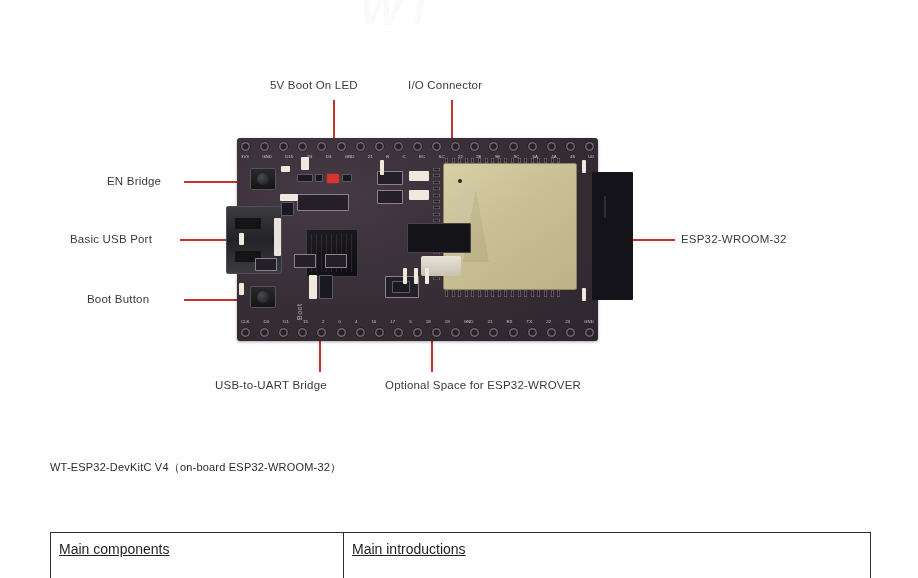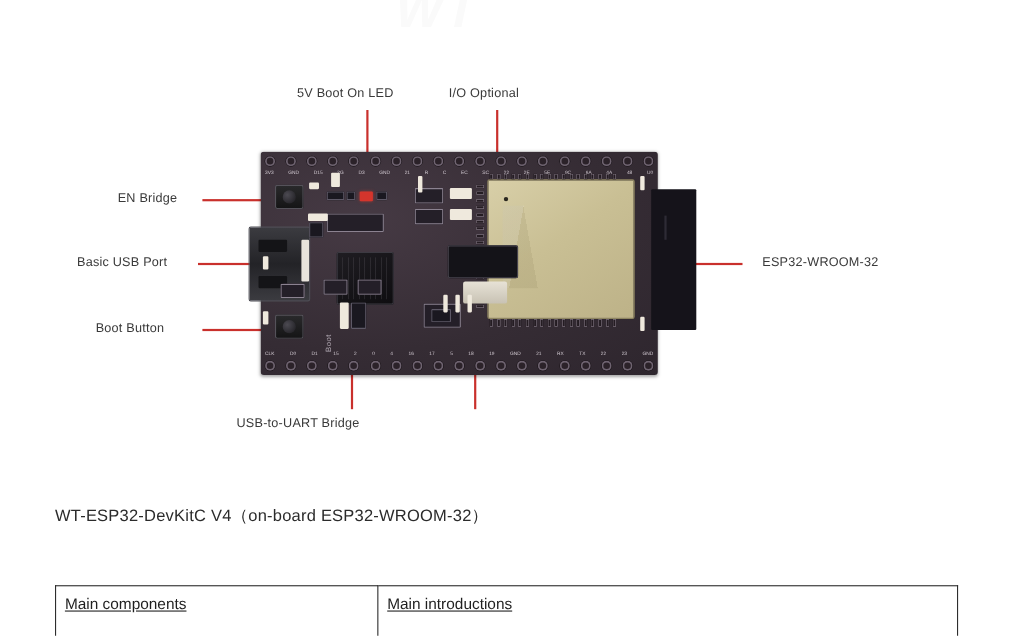--- a/index.html
+++ b/index.html
@@ -310,21 +310,21 @@
     background: #241f28;
     box-shadow: inset 0 0 0 1px #8b8290;
     border-radius: 1px;
   }
 
   
   #caption {
     position: absolute;
     left: 50px;
     top: 460px;
-    font-size: 15px;
+    font-size: 11px;
     color: #2b2b2b;
     letter-spacing: .2px;
     font-family: "Liberation Sans", sans-serif;
   }
   #spec-table {
     position: absolute;
     left: 50px;
     top: 532px;
     width: 820px;
     border-collapse: collapse;
@@ -345,26 +345,27 @@
   #spec-table col.c2 { width: 527px; }
 </style>
 </head>
 <body>
 
 <div id="watermark">WT</div>
 
 <div id="figure">
 
   <div class="callout-label" style="left:270px; top:79px;">5V Boot On LED</div>
-  <div class="callout-label" style="left:408px; top:79px;">I/O Optional</div>
+  <div class="callout-label" style="left:408px; top:79px;">I/O Connector</div>
   <div class="callout-label" style="left:107px; top:175px;">EN Bridge</div>
   <div class="callout-label" style="left:70px; top:233px;">Basic USB Port</div>
   <div class="callout-label" style="left:87px; top:293px;text-align:right;">Boot Button</div>
-  <div class="callout-label" style="left:681px; top:233px;margin-left:12px;">ESP32-WROOM-32</div>
+  <div class="callout-label" style="left:681px; top:233px;">ESP32-WROOM-32</div>
   <div class="callout-label" style="left:215px; top:379px;">USB-to-UART Bridge</div>
+  <div class="callout-label" style="left:385px; top:379px;">Optional Space for ESP32-WROVER</div>
 
   <div class="leader-v" style="left:333px; top:100px; height:82px;"></div>
   <div class="leader-dot" style="left:329px; top:176px;"></div>
 
   <div class="leader-v" style="left:451px; top:100px; height:58px;"></div>
   <div class="leader-dot" style="left:447px; top:152px;"></div>
 
   <div class="leader-h" style="left:184px; top:181px; width:74px;"></div>
   <div class="leader-dot" style="left:252px; top:177px;"></div>
 

